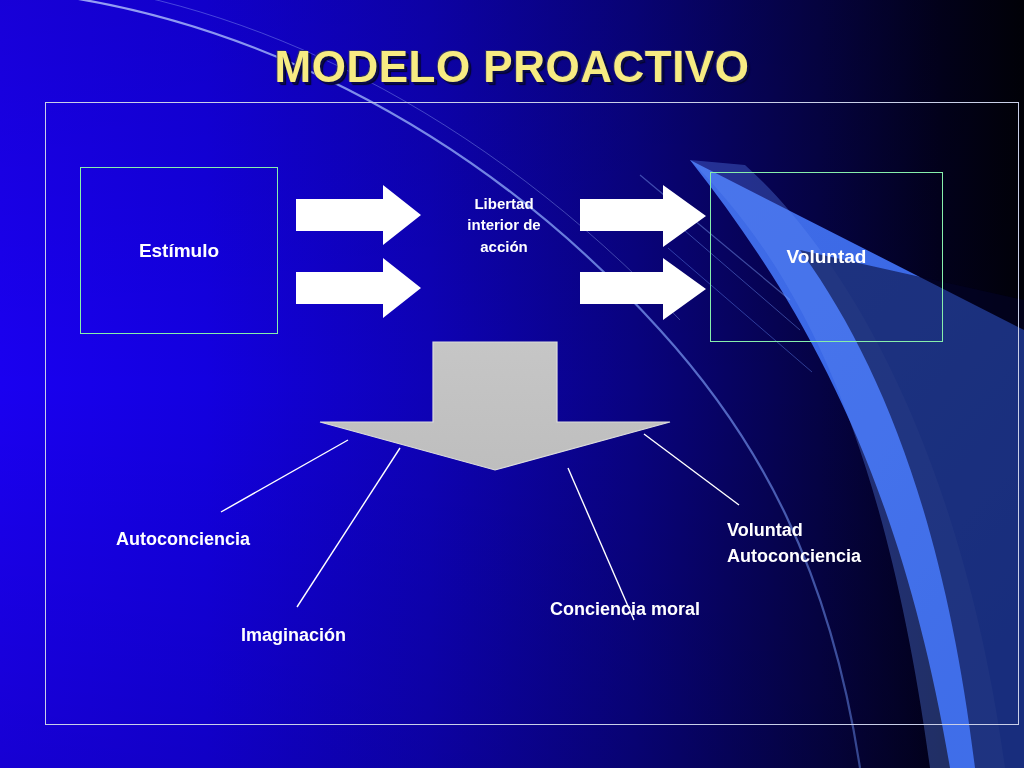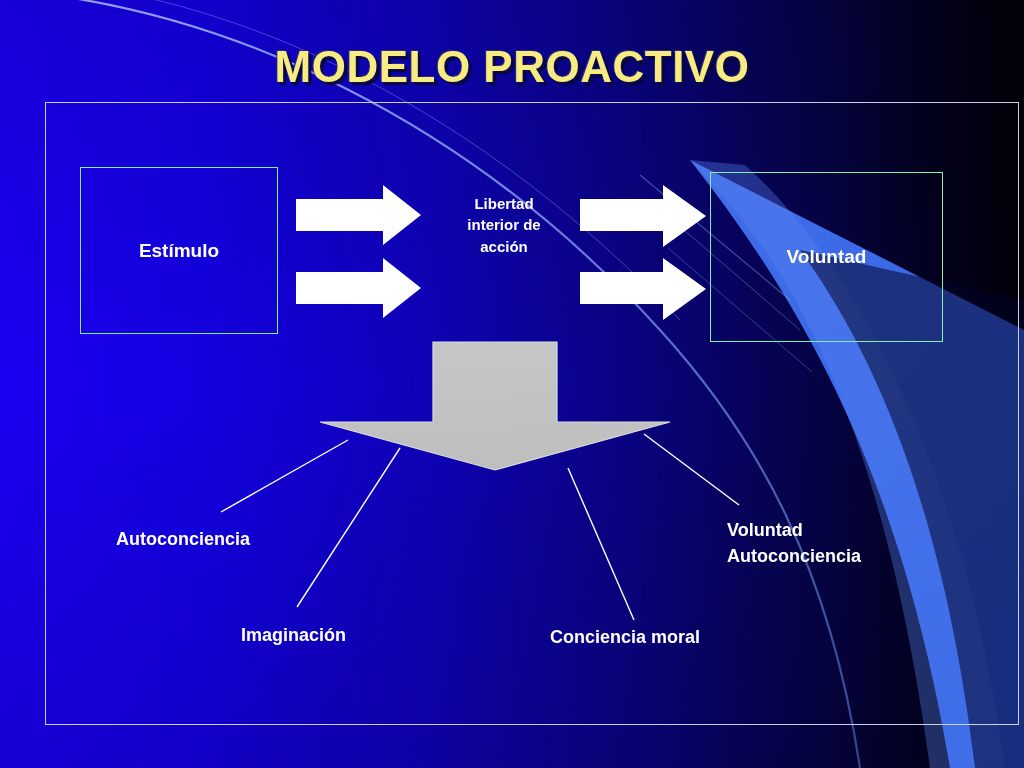--- a/index.html
+++ b/index.html
@@ -96,21 +96,21 @@
     position: absolute;
     color: #ffffff;
     font-size: 18px;
     font-weight: bold;
     line-height: 1.42;
     white-space: pre-line;
     margin-left: 17px;
   }
   #label-autoconciencia { left: 99px;  top: 527px; }
   #label-imaginacion    { left: 224px; top: 623px; }
-  #label-conciencia     { left: 533px; top: 625px; }
+  #label-conciencia     { left: 533px; top: 597px; }
   #label-voluntad       { left: 710px; top: 518px; }
 </style>
 </head>
 <body>
 
 <div id="slide">
 
   <svg class="bg-svg" viewBox="0 0 1024 768" preserveAspectRatio="none">
     <defs>
       <linearGradient id="bgGrad" x1="0" y1="0" x2="1" y2="0">

